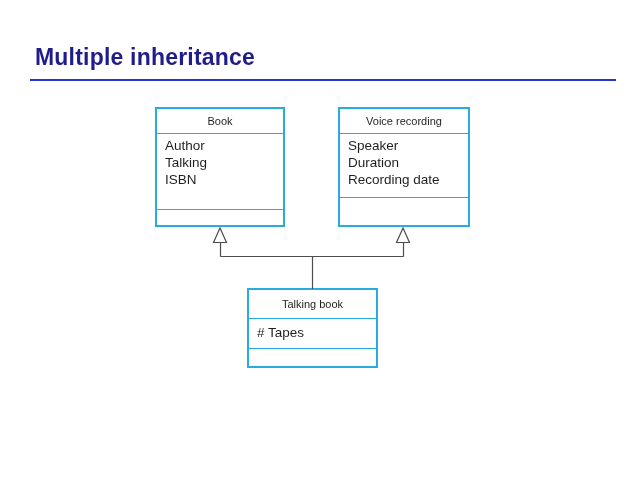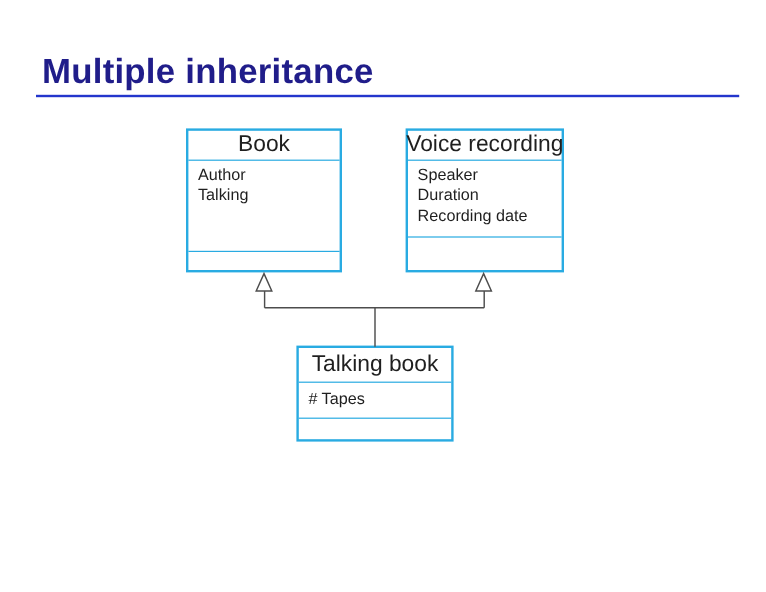--- a/index.html
+++ b/index.html
@@ -15,21 +15,21 @@
     font-family: "Liberation Sans", sans-serif;
   }
   .slide {
     position: absolute;
     inset: 0;
   }
   .slide-title {
     position: absolute;
     left: 35px;
     top: 44px;
-    font-size: 29px;
+    font-size: 23px;
     font-weight: bold;
     letter-spacing: 0.2px;
     color: var(--title-text, #201d8a);
     white-space: nowrap;
   }
   .title-rule {
     position: absolute;
     left: 30px;
     top: 79px;
     width: 586px;
@@ -45,21 +45,21 @@
     flex-direction: column;
     color: var(--body-text, #1f1f1f);
     font-size: 13.5px;
   }
   .uml-name {
     box-sizing: content-box;
     border-bottom: 1px solid var(--box-border, #29abe2);
     display: flex;
     align-items: center;
     justify-content: center;
-    font-size: 19px;
+    font-size: 11px;
     white-space: nowrap;
   }
   .uml-attrs {
     box-sizing: border-box;
     border-bottom: 1px solid var(--box-border, #29abe2);
     padding: 3px 20px 0 8px;
     line-height: 17px;
     white-space: nowrap;
   }
   .uml-ops {
@@ -91,20 +91,21 @@
 
   <div class="slide-title">Multiple inheritance</div>
 
   <div class="title-rule"></div>
 
   <div class="uml-class" style="left:155px; top:107px; width:130px; height:120px;">
     <div class="uml-name" style="height:24px;">Book</div>
     <div class="uml-attrs" style="height:76px;">
       <div>Author</div>
       <div>Talking</div>
+      <div>ISBN</div>
     </div>
     <div class="uml-ops"></div>
   </div>
 
   <div class="uml-class" style="left:338px; top:107px; width:132px; height:120px;">
     <div class="uml-name" style="height:24px;">Voice recording</div>
     <div class="uml-attrs" style="height:64px;">
       <div>Speaker</div>
       <div>Duration</div>
       <div>Recording date</div>

